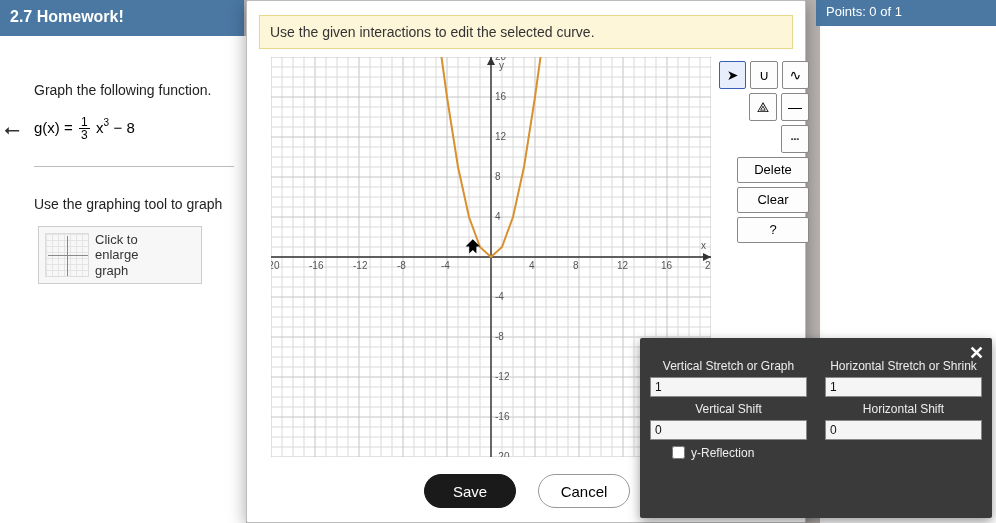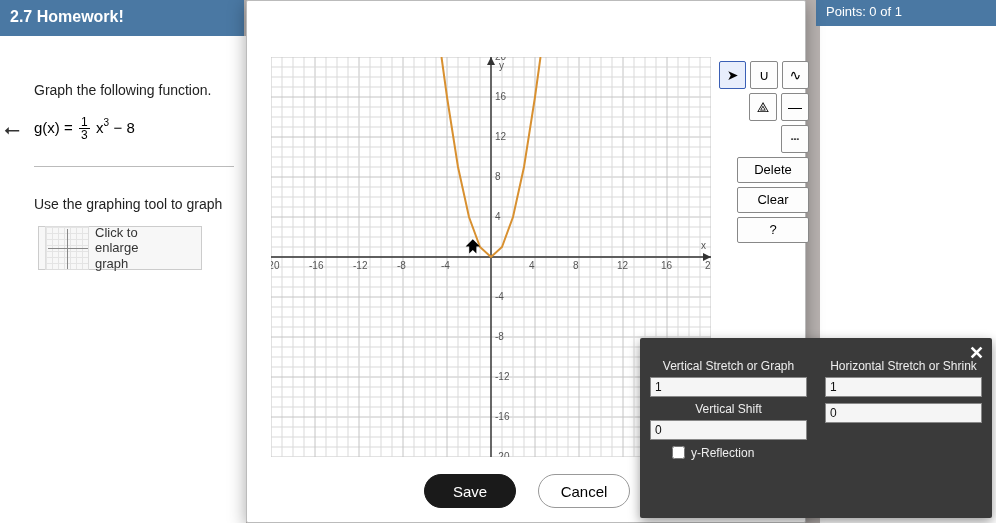--- a/index.html
+++ b/index.html
@@ -23,21 +23,21 @@
 .formula { position: absolute; left: 34px; top: 80px; width: 206px; height: 40px; }
 .formula .g { font-size: 15px; }
 .frac { display: inline-block; vertical-align: middle; text-align: center;
   font-size: 12px; line-height: 1; margin: 0 2px; }
 .frac .num { display: block; border-bottom: 1px solid #000; padding: 0 2px; }
 .frac .den { display: block; padding: 0 2px; }
 .sup { font-size: 10px; vertical-align: super; }
 .hr { position: absolute; left: 34px; top: 130px; width: 200px; border-top: 1px solid #bbb; }
 .tool-text { position: absolute; left: 34px; top: 160px; width: 206px;
   font-size: 14px; color: #222; }
-.enlarge-box { position: absolute; left: 38px; top: 190px; width: 164px; height: 44px;
+.enlarge-box { position: absolute; left: 38px; top: 190px; width: 164px; height: 58px;
   border: 1px solid #ccc; background: #f7f7f7; display: flex; align-items: center; }
 .enlarge-box .thumb { width: 44px; height: 44px; margin: 6px; background:
   repeating-linear-gradient(#e4e4e4 0 1px, transparent 1px 6px),
   repeating-linear-gradient(90deg, #e4e4e4 0 1px, transparent 1px 6px);
   border: 1px solid #ddd; position: relative;}
 .enlarge-box .thumb::before, .enlarge-box .thumb::after { content:""; position:absolute;
   background:#888; }
 .enlarge-box .thumb::before { left:21px; top:2px; width:1px; height:40px; }
 .enlarge-box .thumb::after { top:21px; left:2px; height:1px; width:40px; }
 .enlarge-box .lbl { font-size: 13px; color: #333; line-height: 1.2; }
@@ -118,20 +118,21 @@
 enlarge
 graph</div>
   </div>
 </div>
 
 <div class="right-bg">
   
 </div>
 
 <div class="modal">
+  <div class="instr">Use the given interactions to edit the selected curve.</div>
 
   <div class="graph-area">
     <svg class="graph-svg" viewBox="0 0 440 400">
 
       <g>
         
       </g>
       <g>
         
       </g>
@@ -291,20 +292,21 @@
     </div>
     <div class="tp-col">
       <div class="tp-label">Horizontal Stretch or Shrink</div>
       <input class="tp-input" value="1" style="">
     </div>
     <div class="tp-col">
       <div class="tp-label">Vertical Shift</div>
       <input class="tp-input" value="0" style="">
     </div>
     <div class="tp-col">
+      <div class="tp-label">Horizontal Shift</div>
       <input class="tp-input" value="0" style="">
     </div>
     <div class="tp-check">
       <input type="checkbox" style="">
       <span>y-Reflection</span>
     </div>
   </div>
 </div>
 
 </div>

